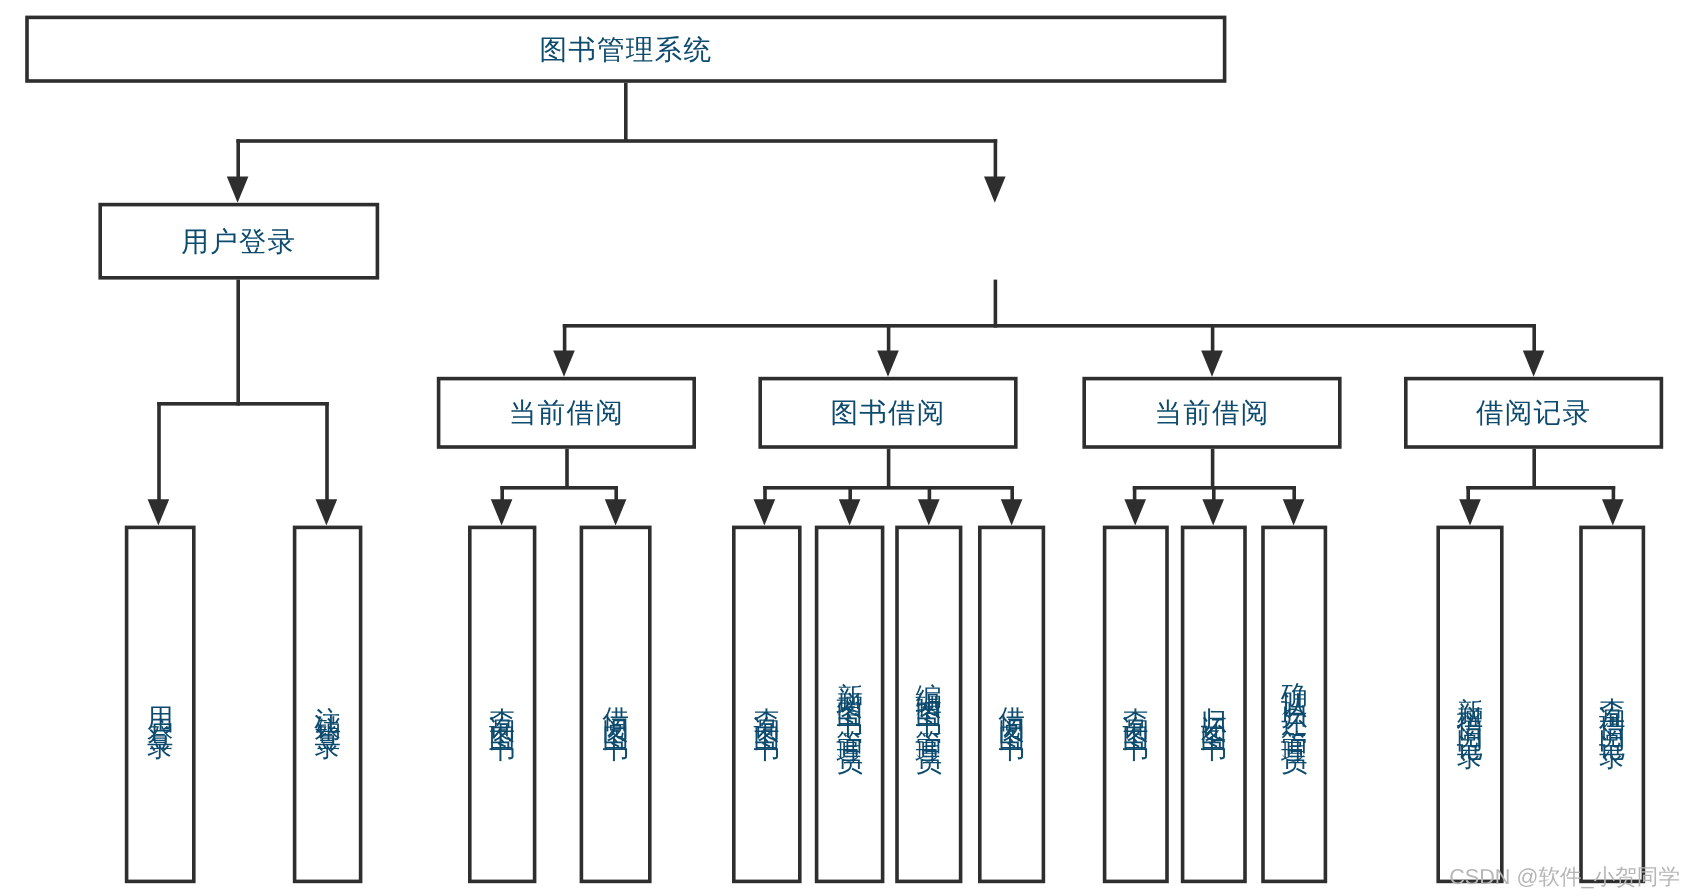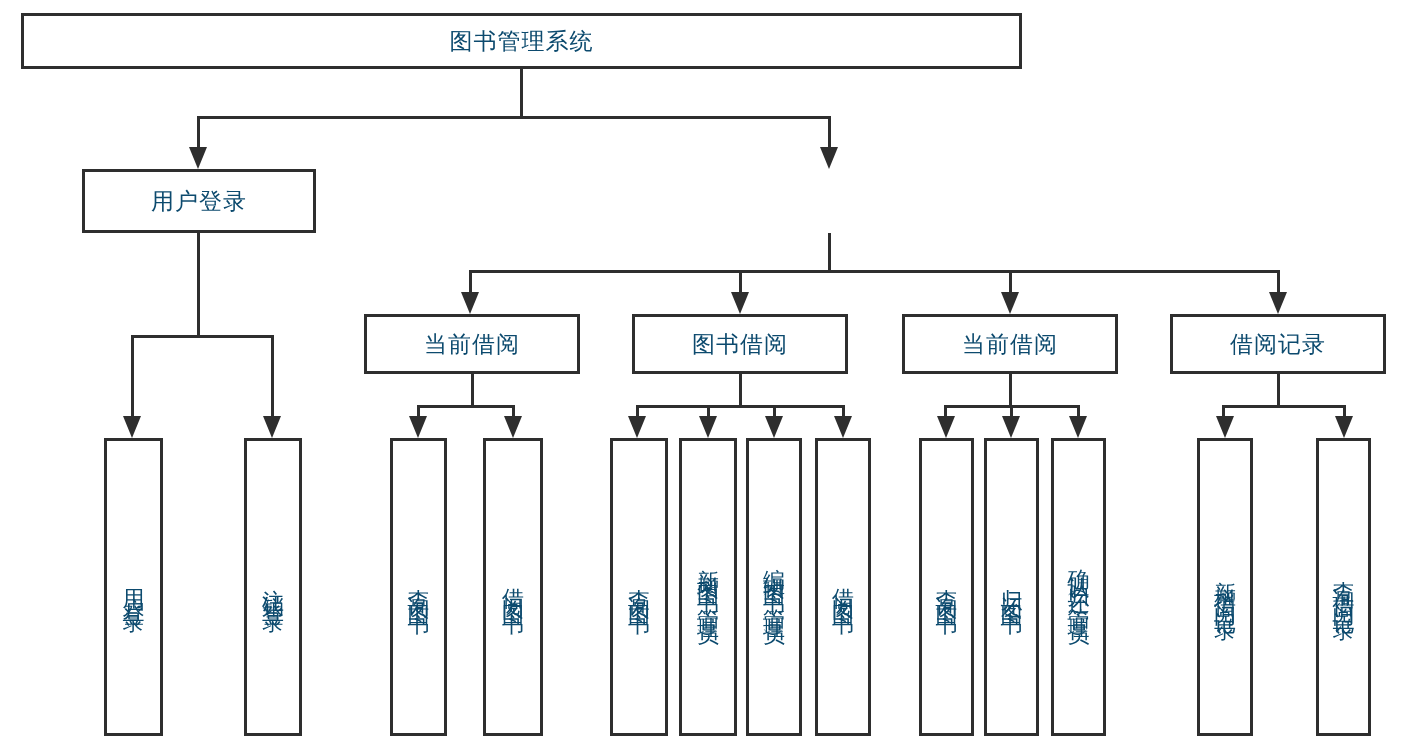--- a/index.html
+++ b/index.html
@@ -113,14 +113,15 @@
   <div class="box vbox" style="left:746px;top:438px;width:56px;height:298px">编辑图书（管理员）</div>
   <div class="box vbox" style="left:815px;top:438px;width:56px;height:298px">借阅图书</div>
 
   <div class="box vbox" style="left:919px;top:438px;width:55px;height:298px">查询图书</div>
   <div class="box vbox" style="left:984px;top:438px;width:55px;height:298px">归还图书</div>
   <div class="box vbox" style="left:1051px;top:438px;width:55px;height:298px">确认归还（管理员）</div>
 
   <div class="box vbox" style="left:1197px;top:438px;width:56px;height:298px">新增借阅记录</div>
   <div class="box vbox" style="left:1316px;top:438px;width:55px;height:298px">查询借阅记录</div>
 
+  <div class="watermark">CSDN @软件_小贺同学</div>
 
 </div>
 
 </body></html>

